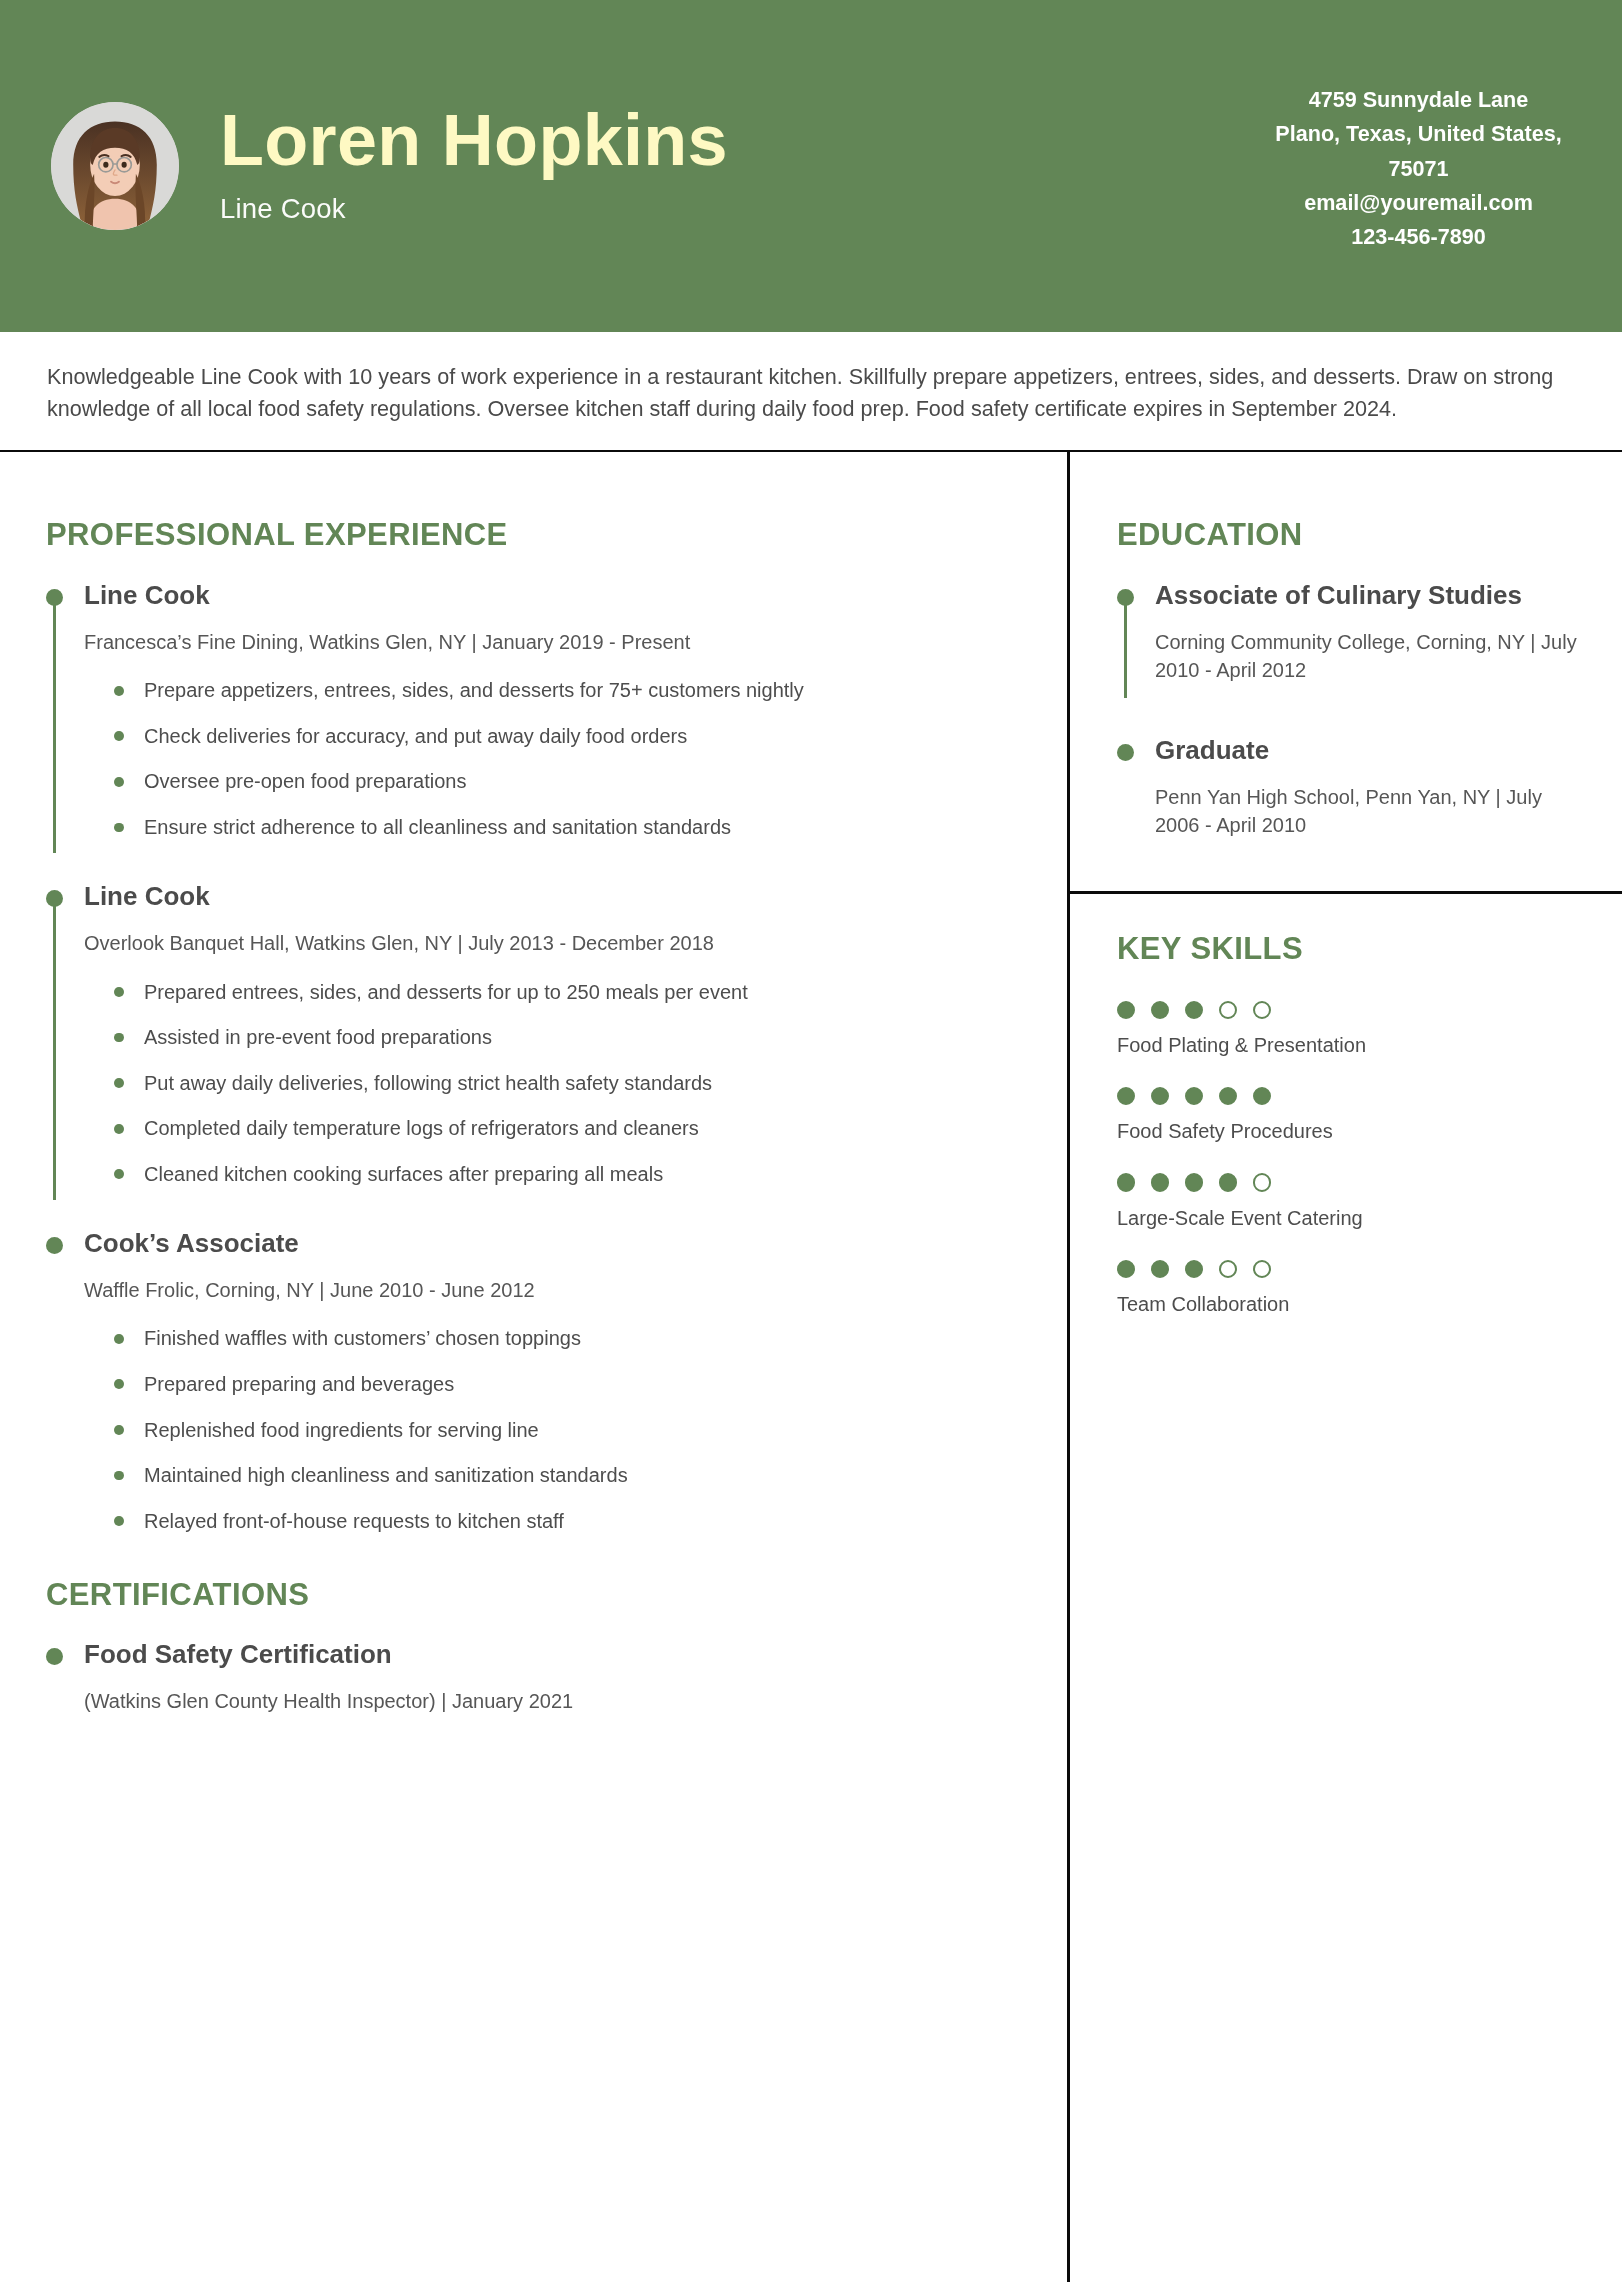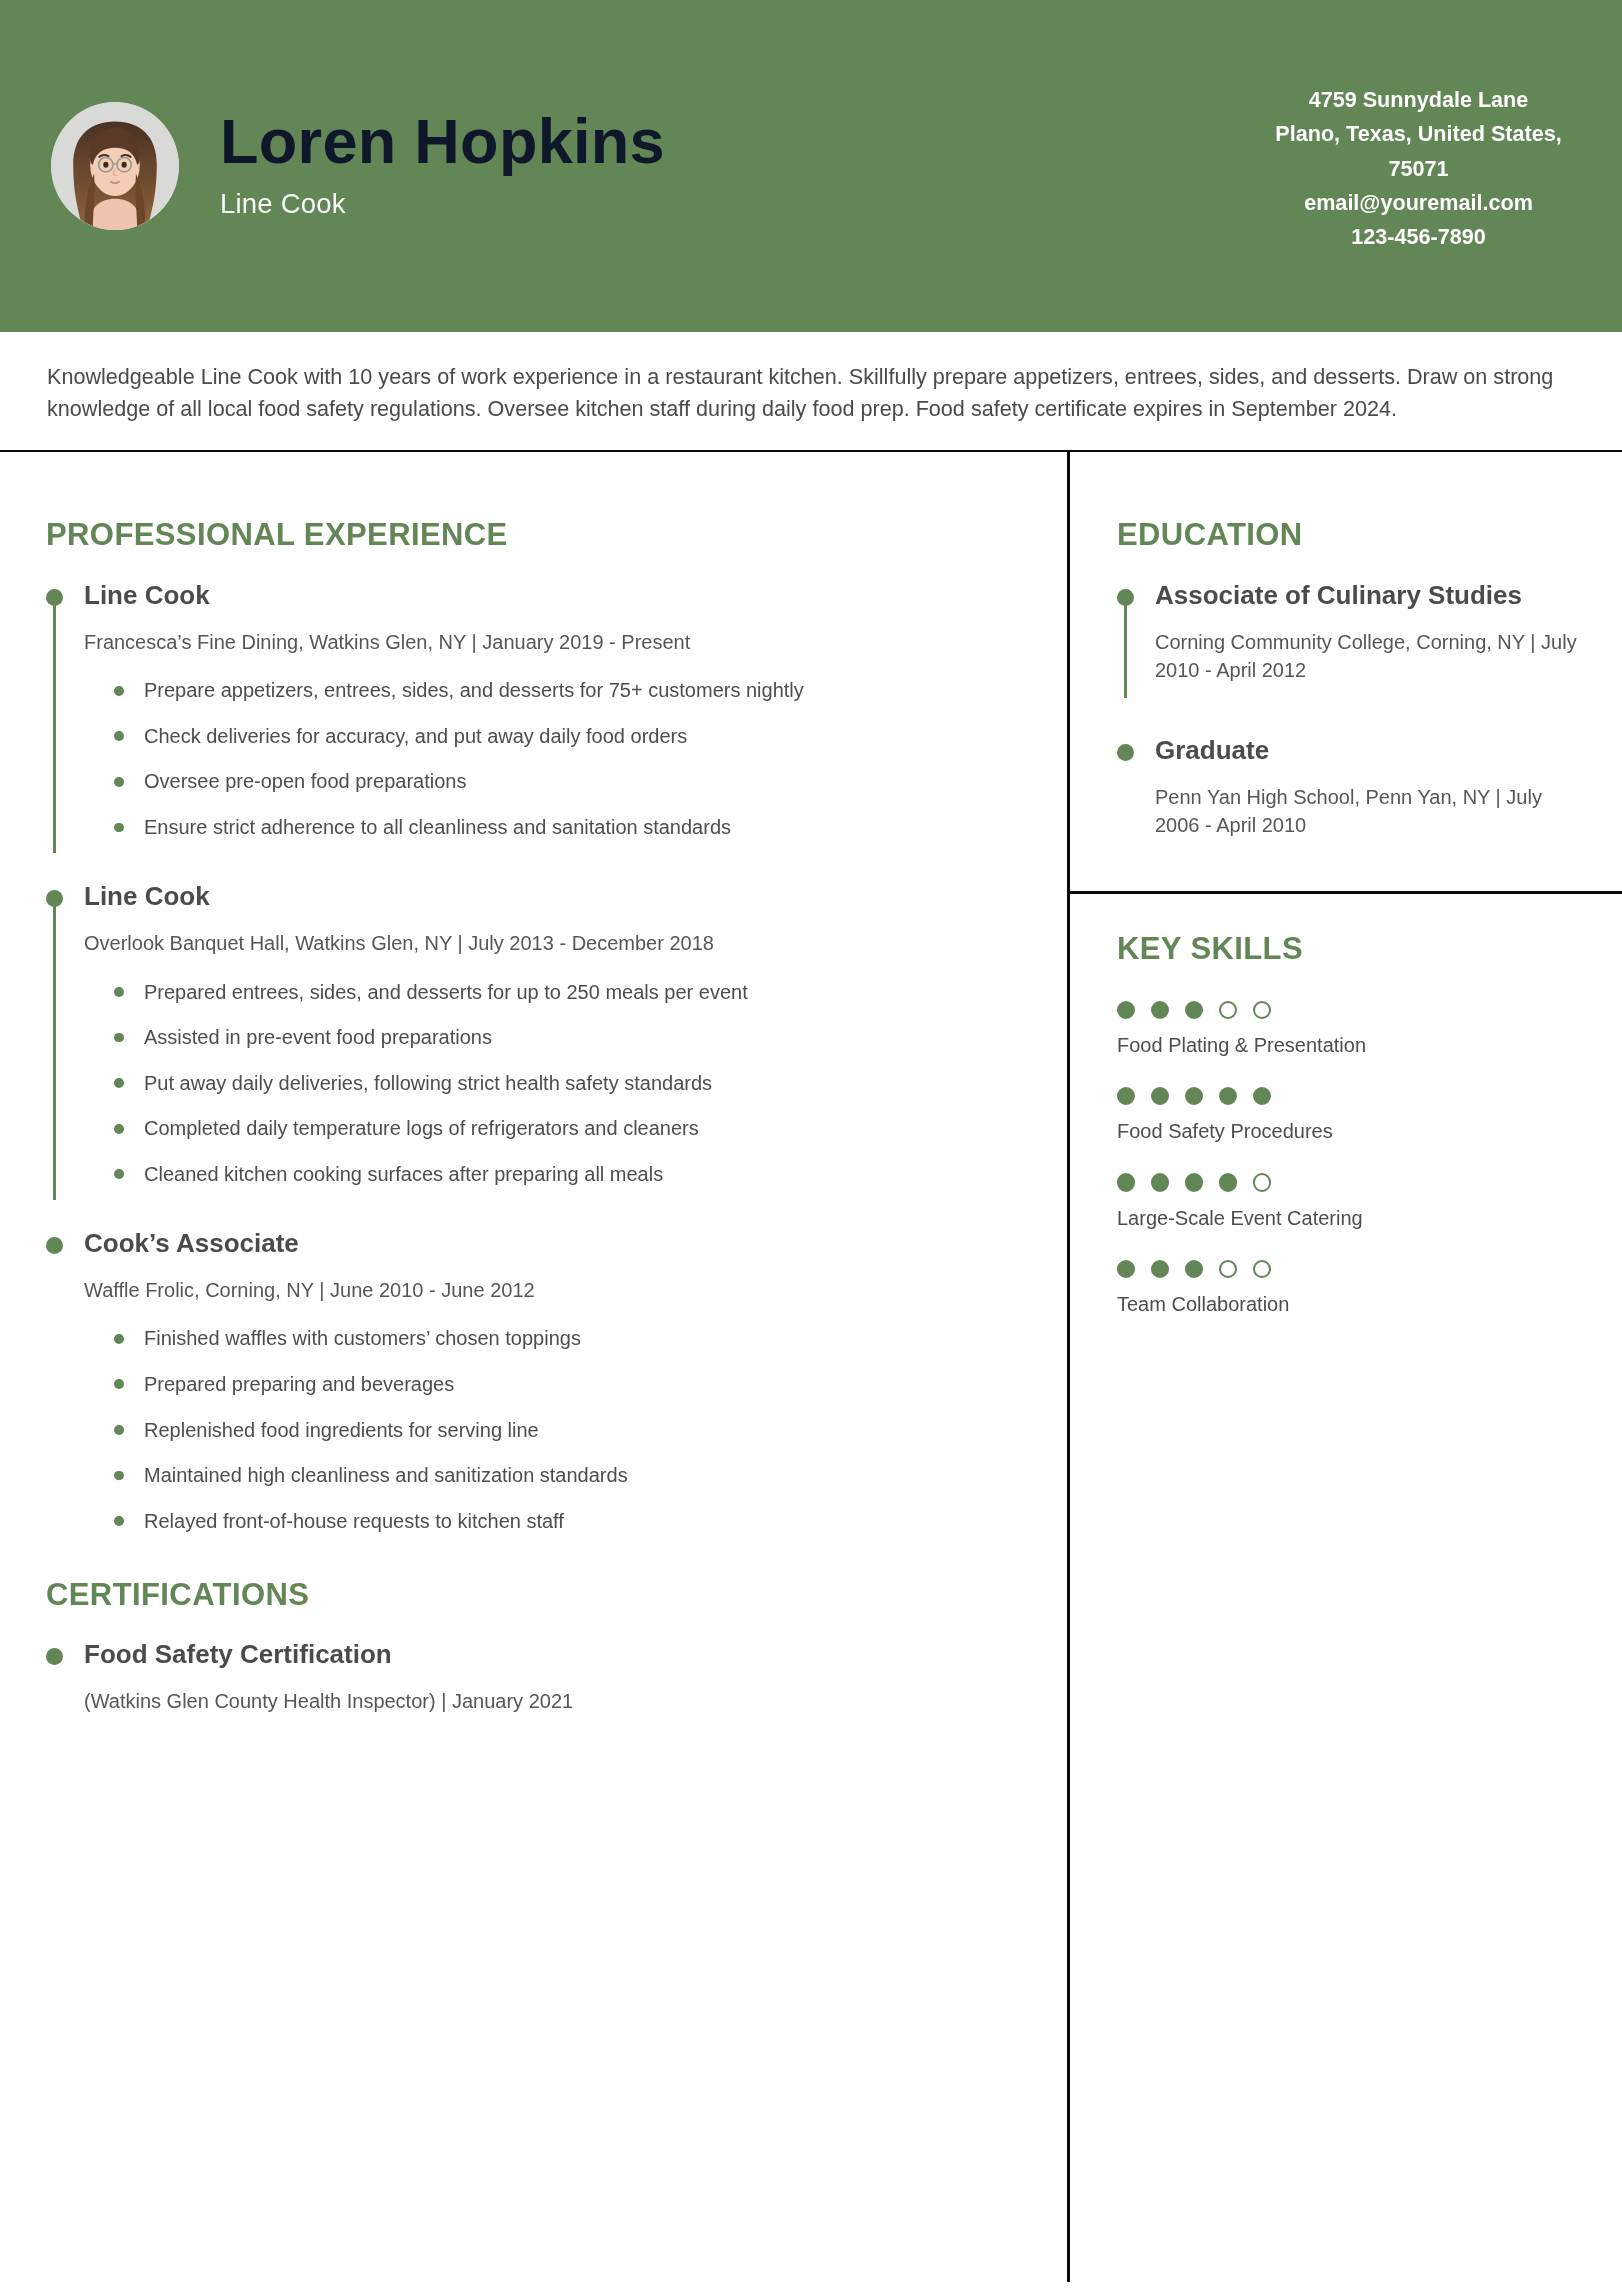--- a/index.html
+++ b/index.html
@@ -40,22 +40,22 @@
     overflow: hidden;
     background: #d8d8d6;
     position: relative;
   }
   .avatar svg { display: block; width: 100%; height: 100%; }
   .name-block {
     margin-left: 41px;
     padding-bottom: 3.9px;
   }
   .name {
-    color: #0f172a;
-    font-size: 63px;
+    color: #fef9c3;
+    font-size: 72px;
     font-weight: 700;
     letter-spacing: 0.3px;
     line-height: 1.05;
   }
   .job-title {
     color: #ffffff;
     font-size: 27.5px;
     font-weight: 400;
     margin-top: 14.4px;
     letter-spacing: 0.2px;

